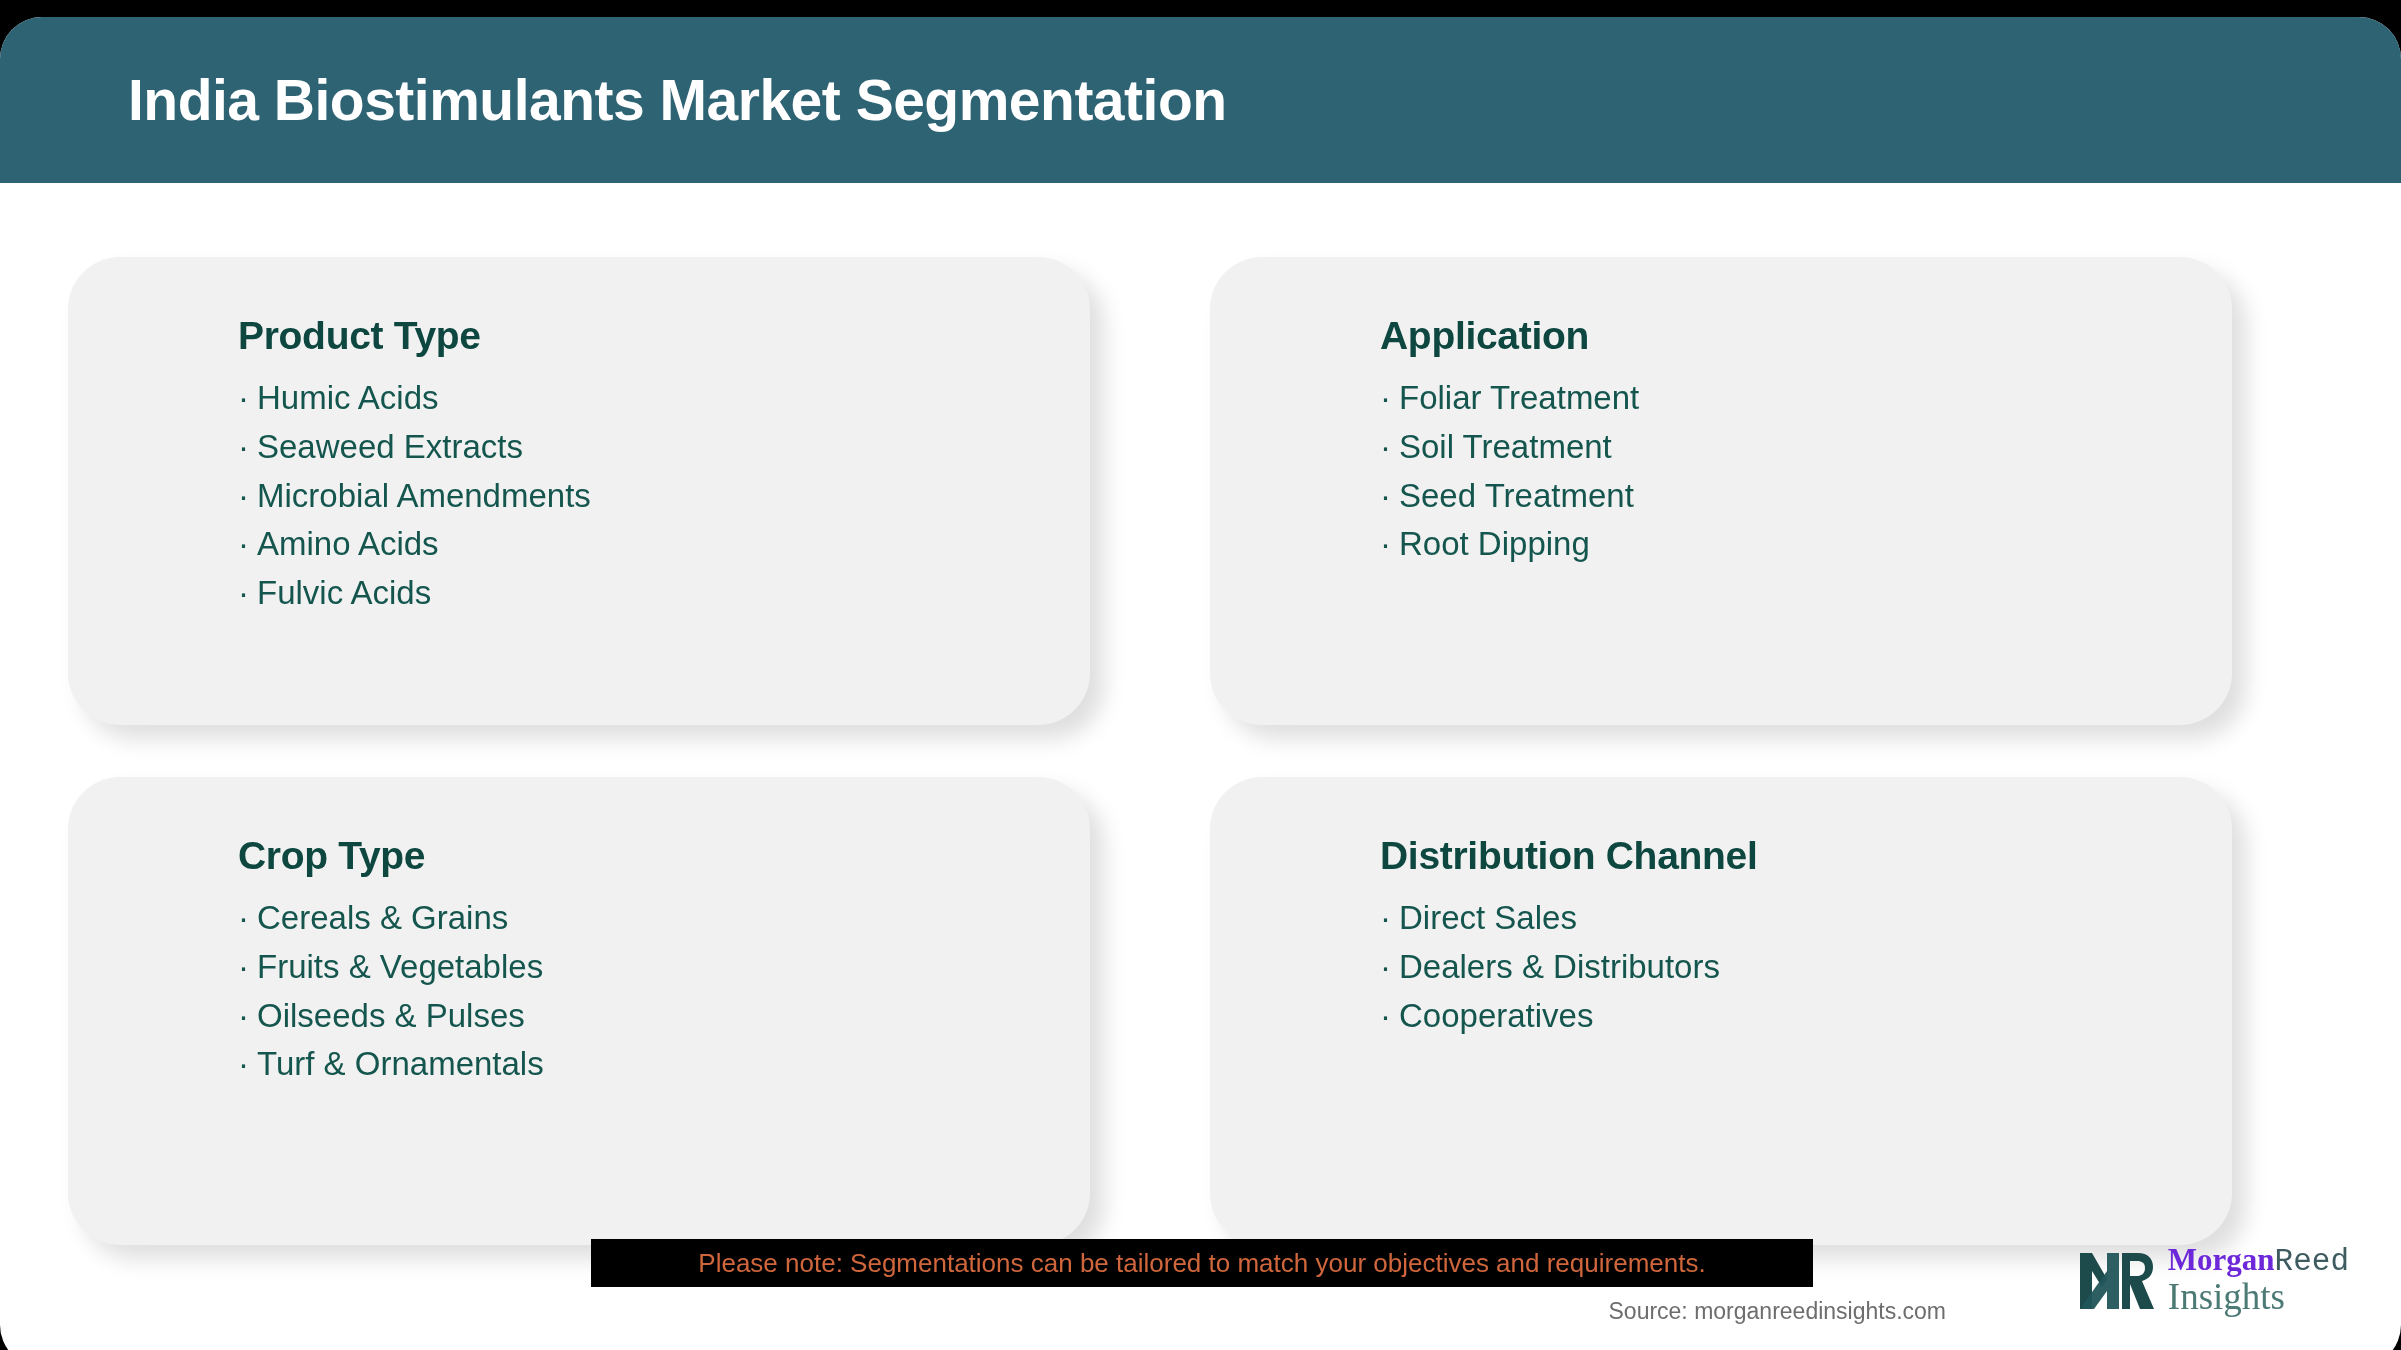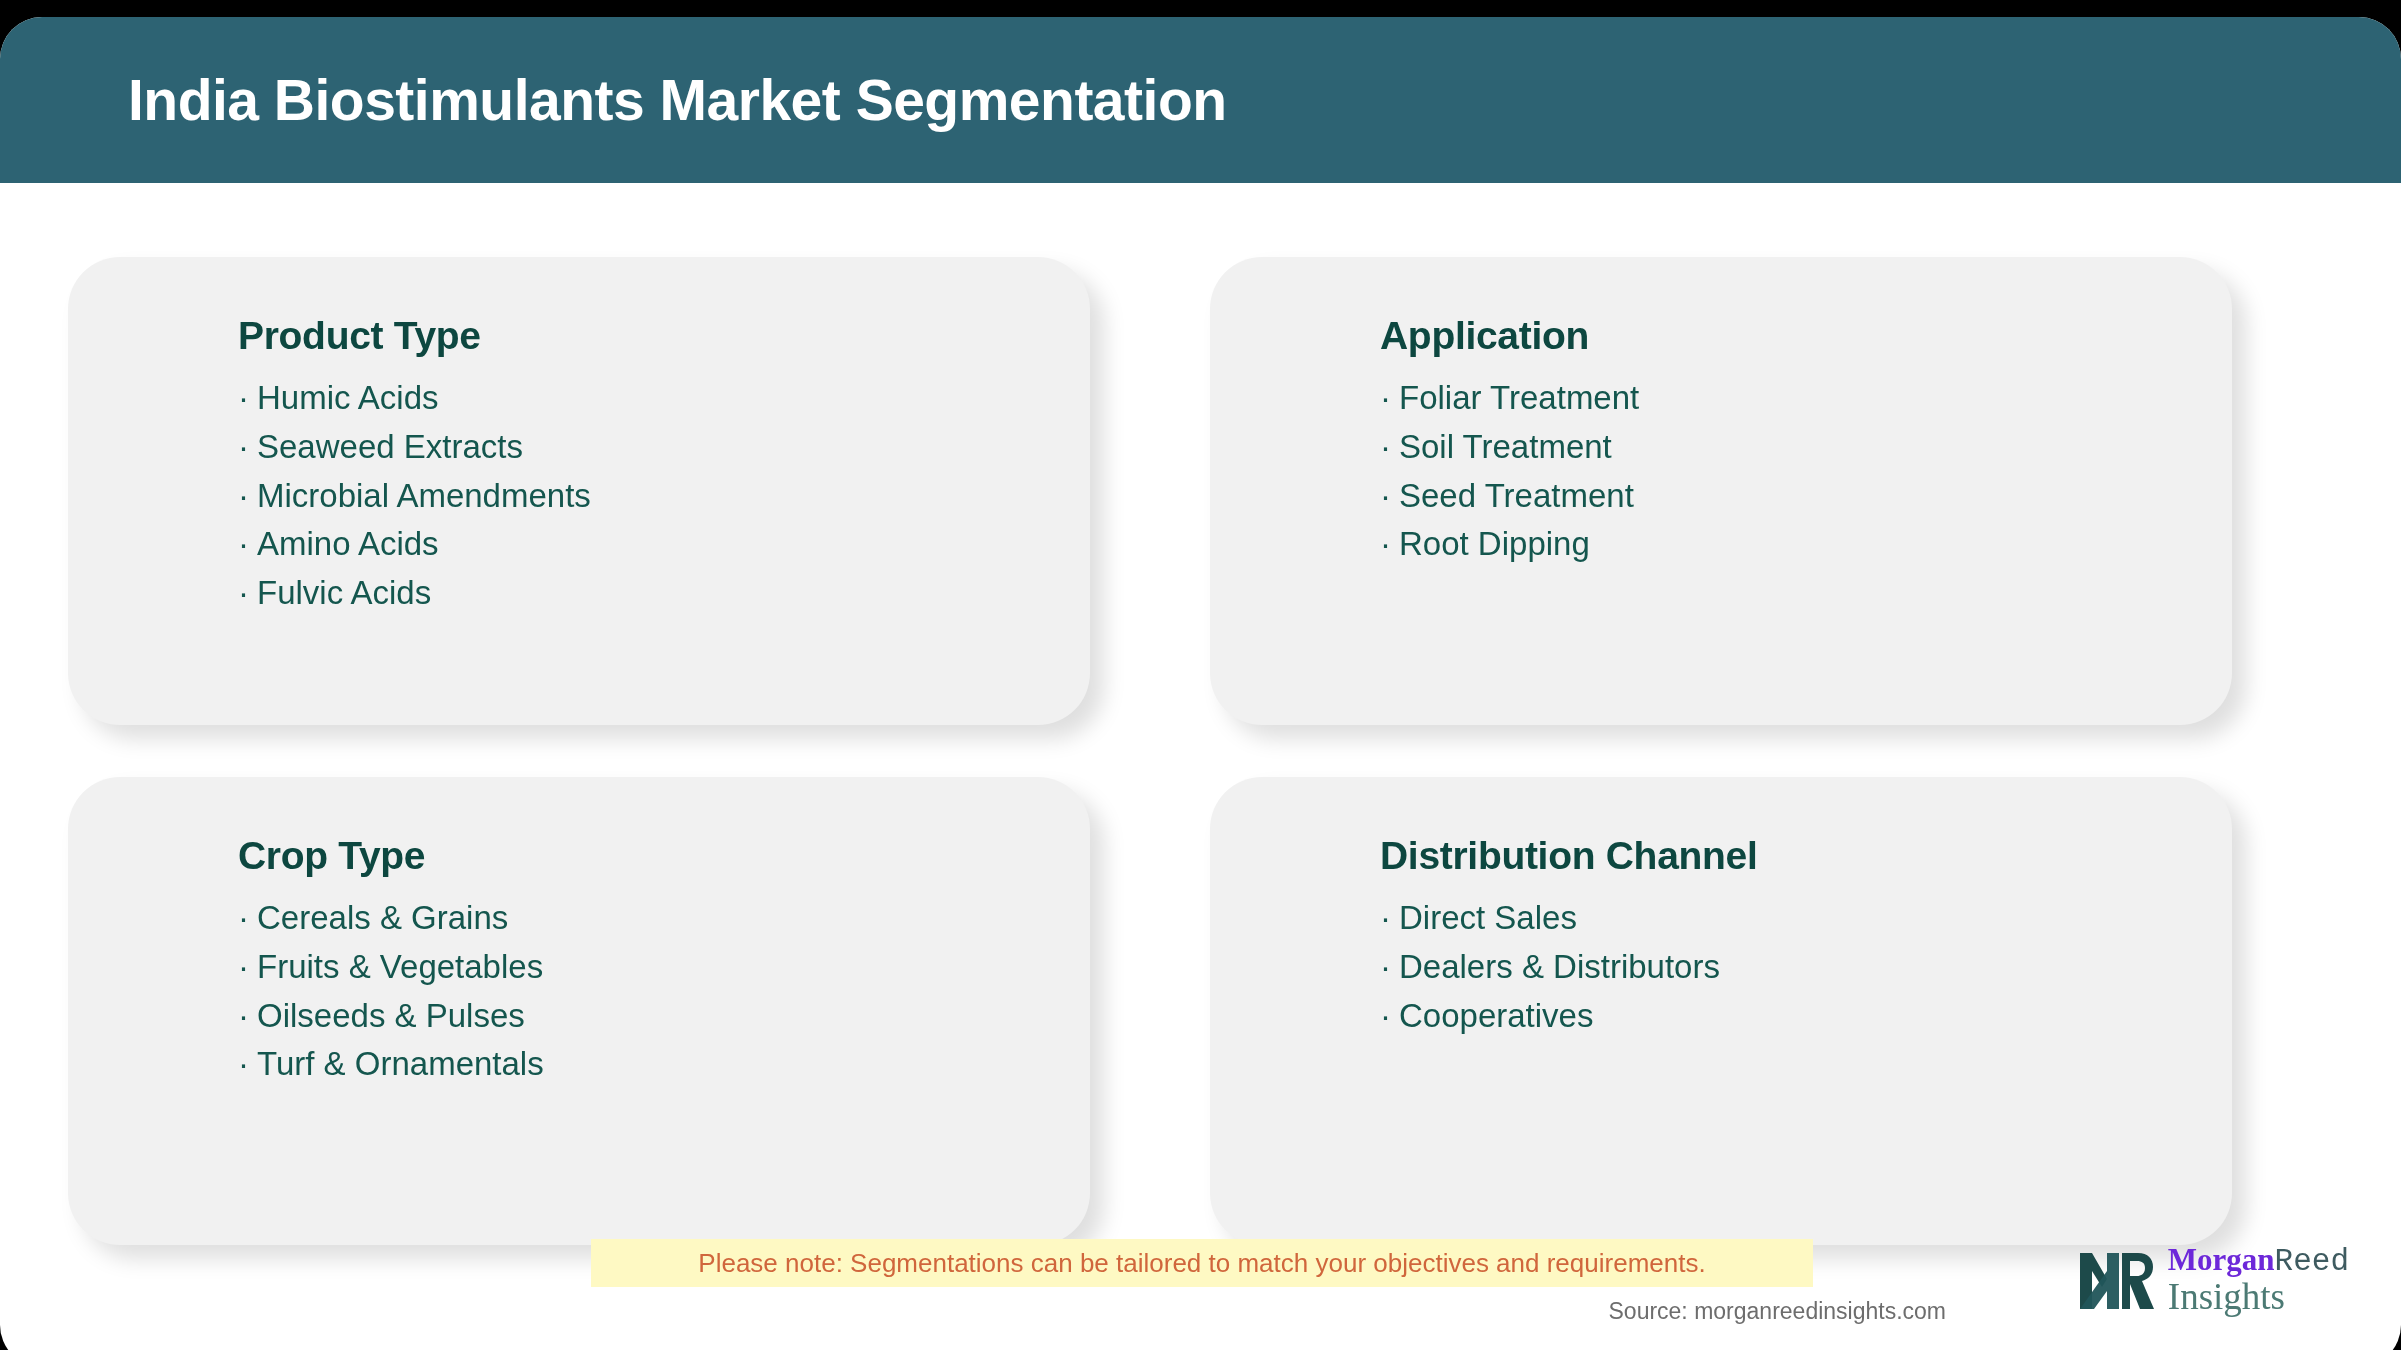--- a/index.html
+++ b/index.html
@@ -100,21 +100,21 @@
     width: 2401px;
     height: 145px;
   }
 
   .note-box {
     position: absolute;
     left: 591px;
     top: 17px;
     width: 1222px;
     height: 48px;
-    background: #fef9c3;
+    background: #000000;
     display: flex;
     align-items: center;
     justify-content: center;
   }
 
   .note-text {
     color: #d0663c;
     font-size: 26px;
     line-height: 1;
   }

